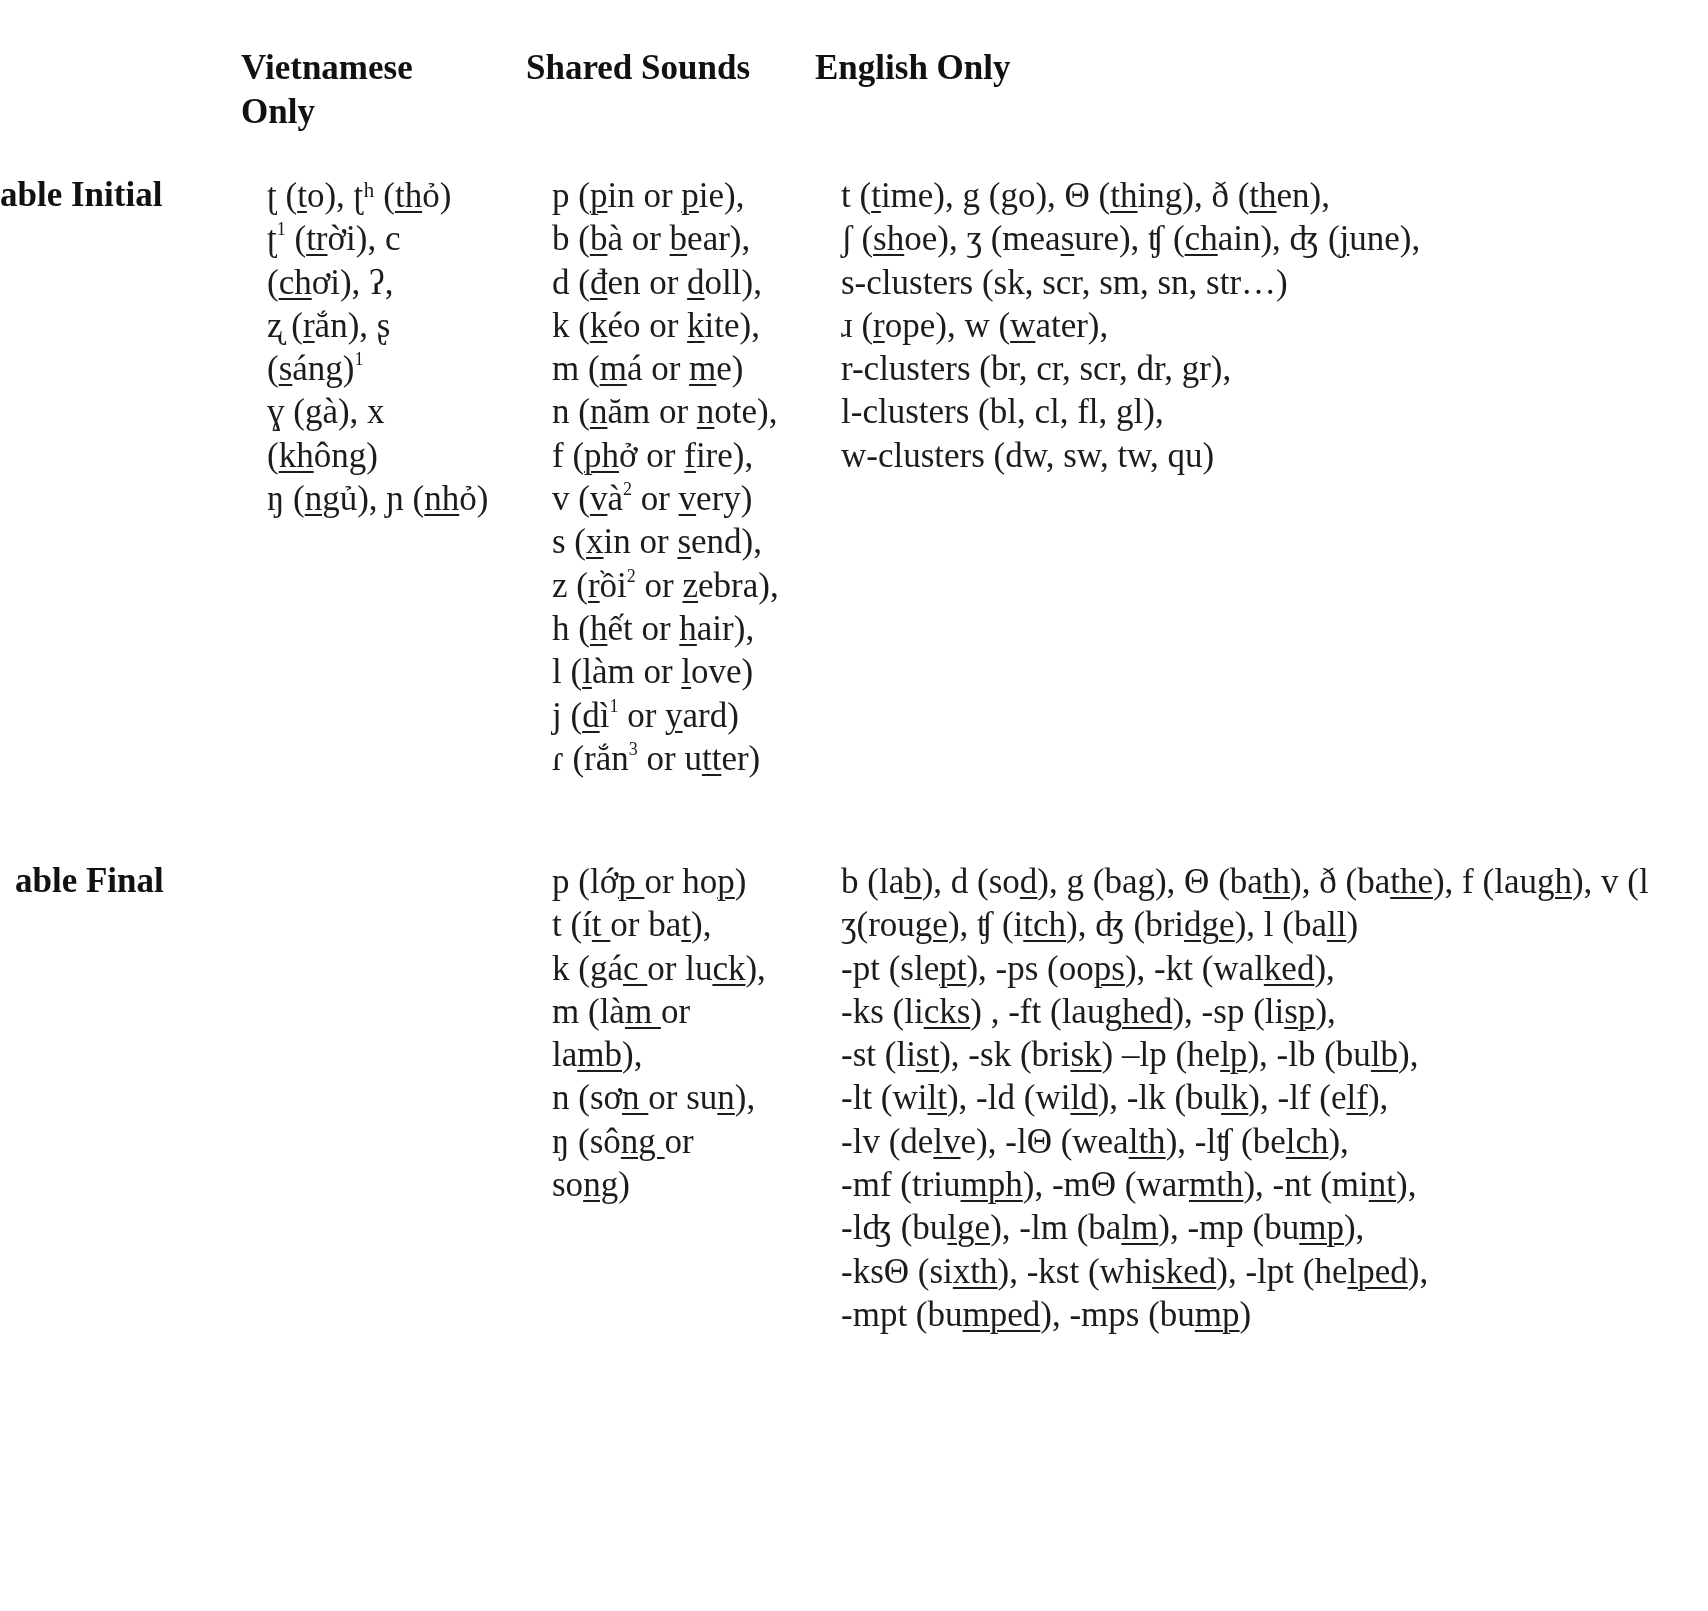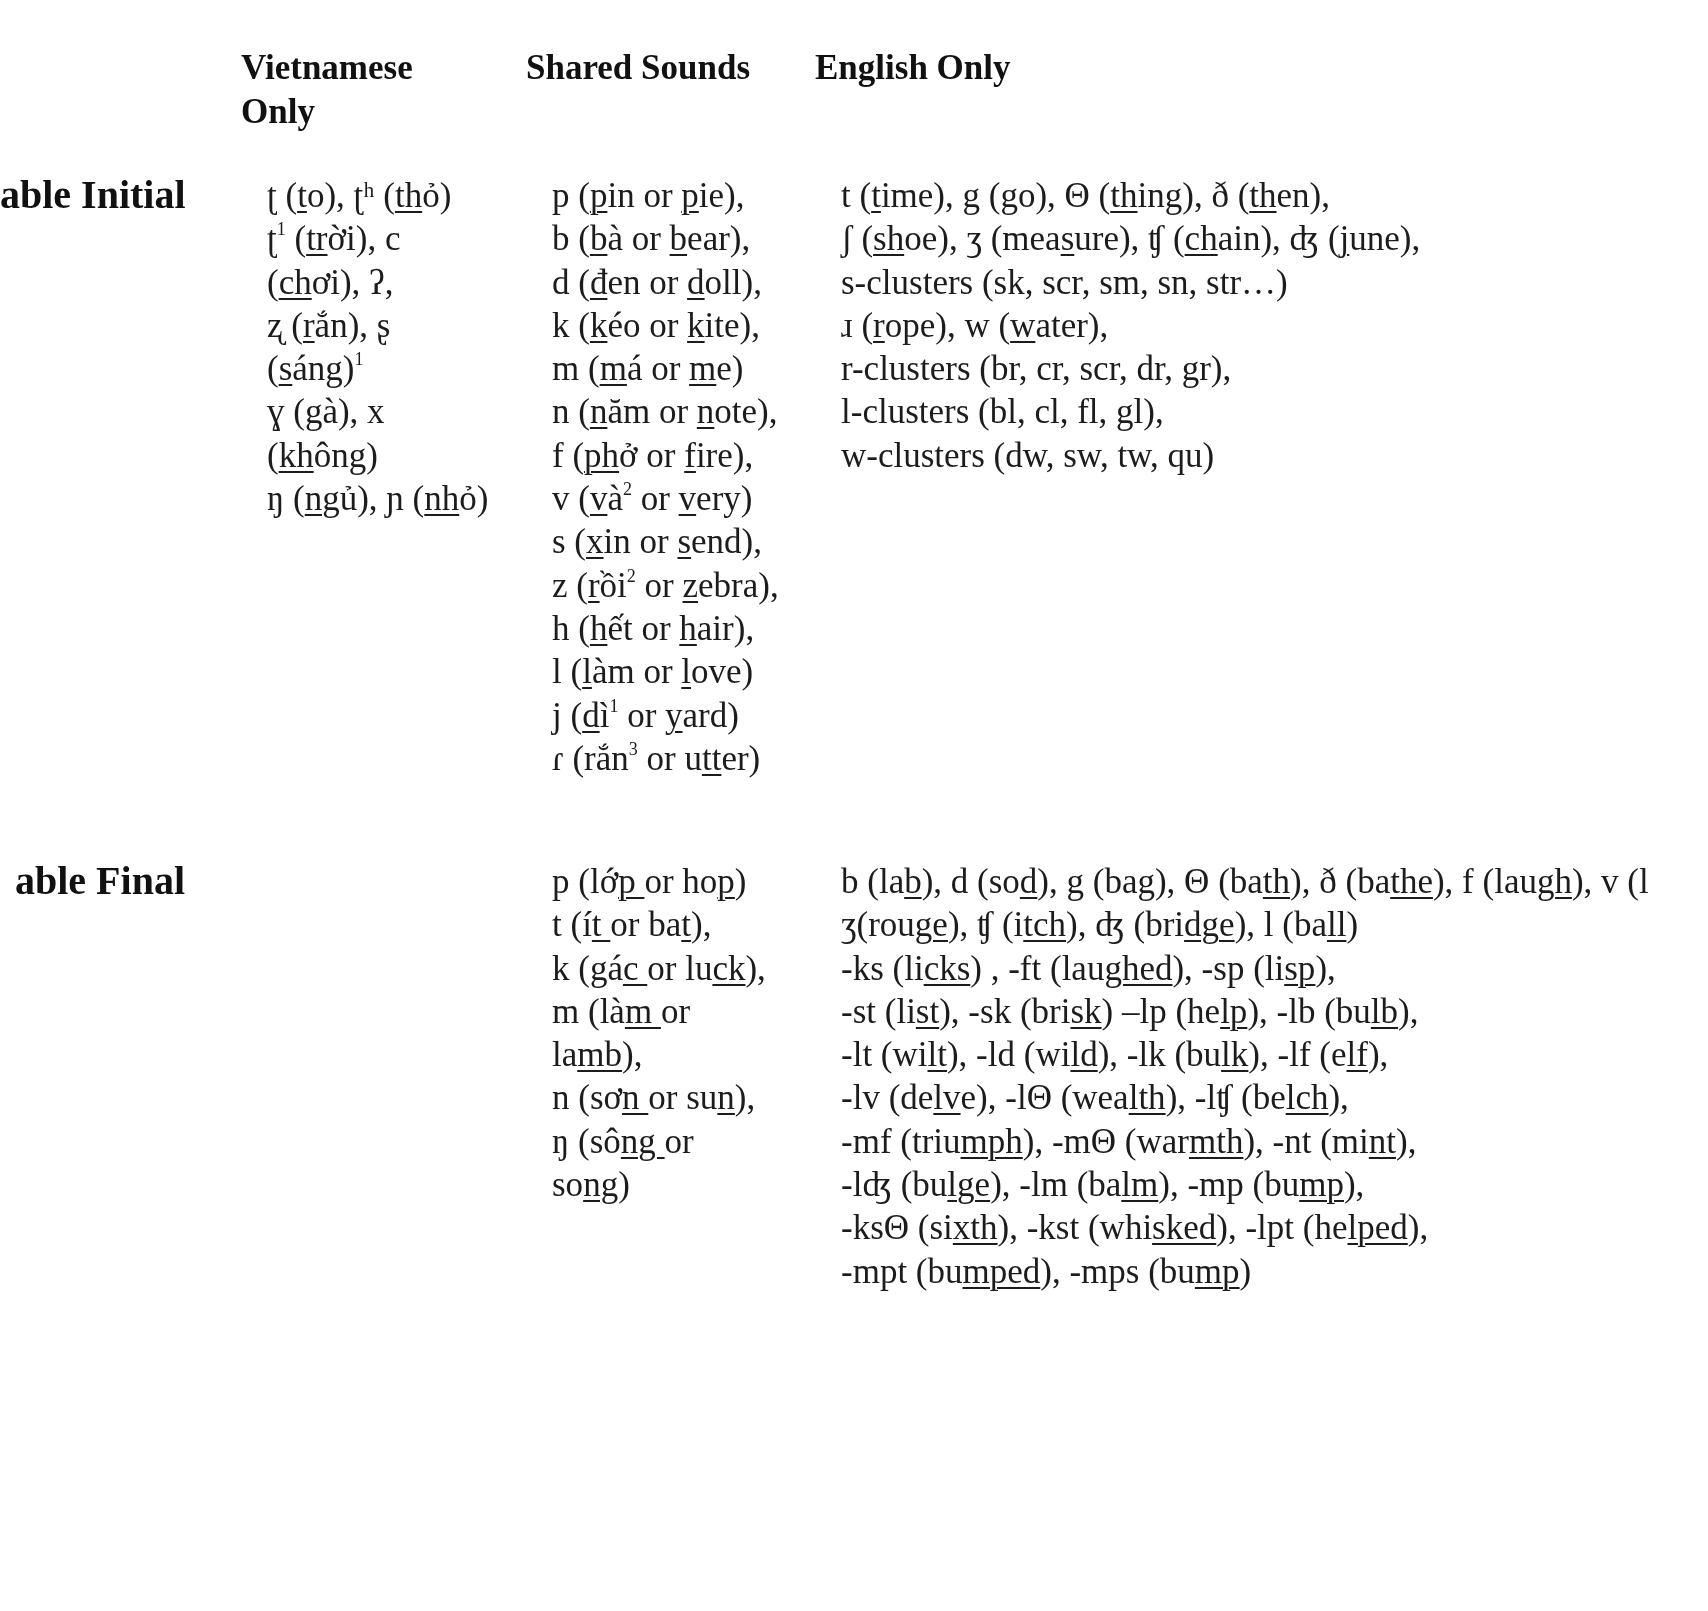--- a/index.html
+++ b/index.html
@@ -7,21 +7,21 @@
       width: 1708px; height: 1611px; overflow: hidden; position: relative;
       font-family: "Liberation Serif", "DejaVu Serif", serif;
       color: #1a1a1a;
     }
     .page { position: absolute; left: 0; top: 0; width: 1708px; height: 1299px; }
     .hdr {
       position: absolute; font-weight: bold; font-size: 35px; line-height: 44px;
       color: #111;
     }
     .rowlabel {
-      position: absolute; font-weight: bold; font-size: 40px; line-height: 44px;
+      position: absolute; font-weight: bold; font-size: 35px; line-height: 44px;
       color: #111; white-space: nowrap;
     }
     .cell {
       position: absolute; font-size: 35px; line-height: 43.3px; white-space: nowrap;
       color: #1c1c1c;
     }
     .cell .line { display: block; height: 43.3px; margin-left: 26px; }
     .u { text-decoration: underline; text-underline-offset: 4px; text-decoration-thickness: 2px; }
     .sup { font-size: 18px; vertical-align: 15px; line-height: 0; }
   </style>
@@ -82,20 +82,21 @@
       <span class="line"><span>k (gá</span><span class="u">c </span><span>or lu</span><span class="u">ck</span><span>),</span></span>
       <span class="line"><span>m (là</span><span class="u">m </span><span>or</span></span>
       <span class="line"><span>la</span><span class="u">mb</span><span>),</span></span>
       <span class="line"><span>n (sơ</span><span class="u">n </span><span>or su</span><span class="u">n</span><span>),</span></span>
       <span class="line"><span>ŋ (sô</span><span class="u">ng </span><span>or</span></span>
       <span class="line"><span>so</span><span class="u">ng</span><span>)</span></span>
     </div>
   <div class="cell" style="left:815px; top:860px;">
       <span class="line"><span>b (la</span><span class="u">b</span><span>), d (so</span><span class="u">d</span><span>), g (ba</span><span class="u">g</span><span>), Θ (ba</span><span class="u">th</span><span>), ð (ba</span><span class="u">the</span><span>), f (lau</span><span class="u">gh</span><span>), v (l</span></span>
       <span class="line"><span>ʒ(rou</span><span class="u">ge</span><span>), ʧ (i</span><span class="u">tch</span><span>), ʤ (bri</span><span class="u">dge</span><span>), l (ba</span><span class="u">ll</span><span>)</span></span>
+      <span class="line"><span>-pt (sle</span><span class="u">pt</span><span>), -ps (oo</span><span class="u">ps</span><span>), -kt (wal</span><span class="u">ked</span><span>),</span></span>
       <span class="line"><span>-ks (li</span><span class="u">cks</span><span>) , -ft (lau</span><span class="u">ghed</span><span>), -sp (li</span><span class="u">sp</span><span>),</span></span>
       <span class="line"><span>-st (li</span><span class="u">st</span><span>), -sk (bri</span><span class="u">sk</span><span>) –lp (he</span><span class="u">lp</span><span>), -lb (bu</span><span class="u">lb</span><span>),</span></span>
       <span class="line"><span>-lt (wi</span><span class="u">lt</span><span>), -ld (wi</span><span class="u">ld</span><span>), -lk (bu</span><span class="u">lk</span><span>), -lf (e</span><span class="u">lf</span><span>),</span></span>
       <span class="line"><span>-lv (de</span><span class="u">lv</span><span>e), -lΘ (wea</span><span class="u">lth</span><span>), -lʧ (be</span><span class="u">lch</span><span>),</span></span>
       <span class="line"><span>-mf (triu</span><span class="u">mph</span><span>), -mΘ (war</span><span class="u">mth</span><span>), -nt (mi</span><span class="u">nt</span><span>),</span></span>
       <span class="line"><span>-lʤ (bu</span><span class="u">lge</span><span>), -lm (ba</span><span class="u">lm</span><span>), -mp (bu</span><span class="u">mp</span><span>),</span></span>
       <span class="line"><span>-ksΘ (si</span><span class="u">xth</span><span>), -kst (whi</span><span class="u">sked</span><span>), -lpt (he</span><span class="u">lped</span><span>),</span></span>
       <span class="line"><span>-mpt (bu</span><span class="u">mped</span><span>), -mps (bu</span><span class="u">mp</span><span>)</span></span>
     </div>
 </div>

